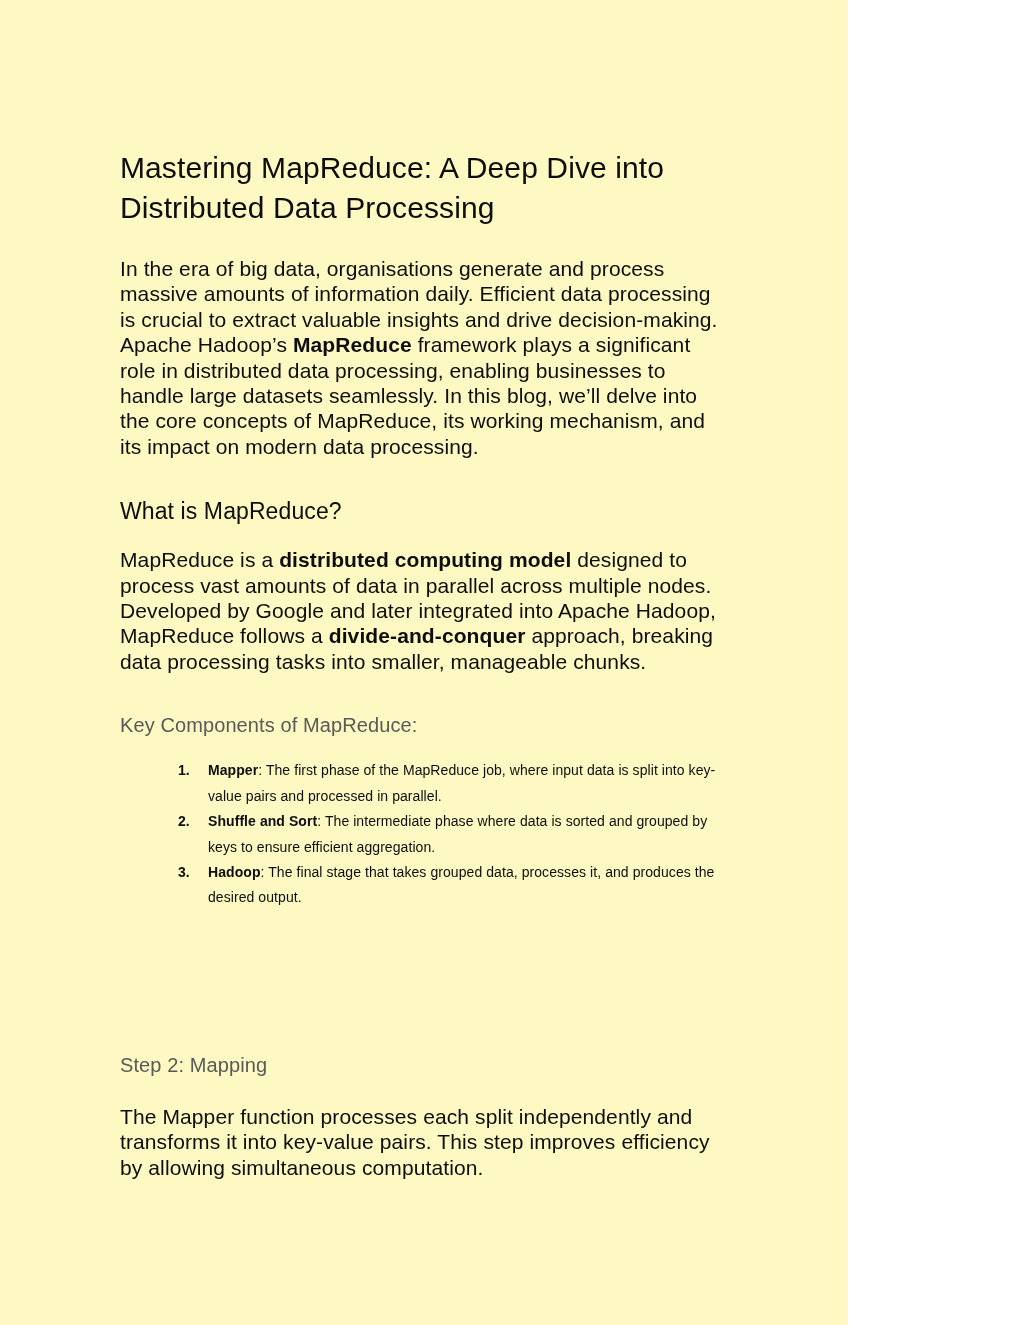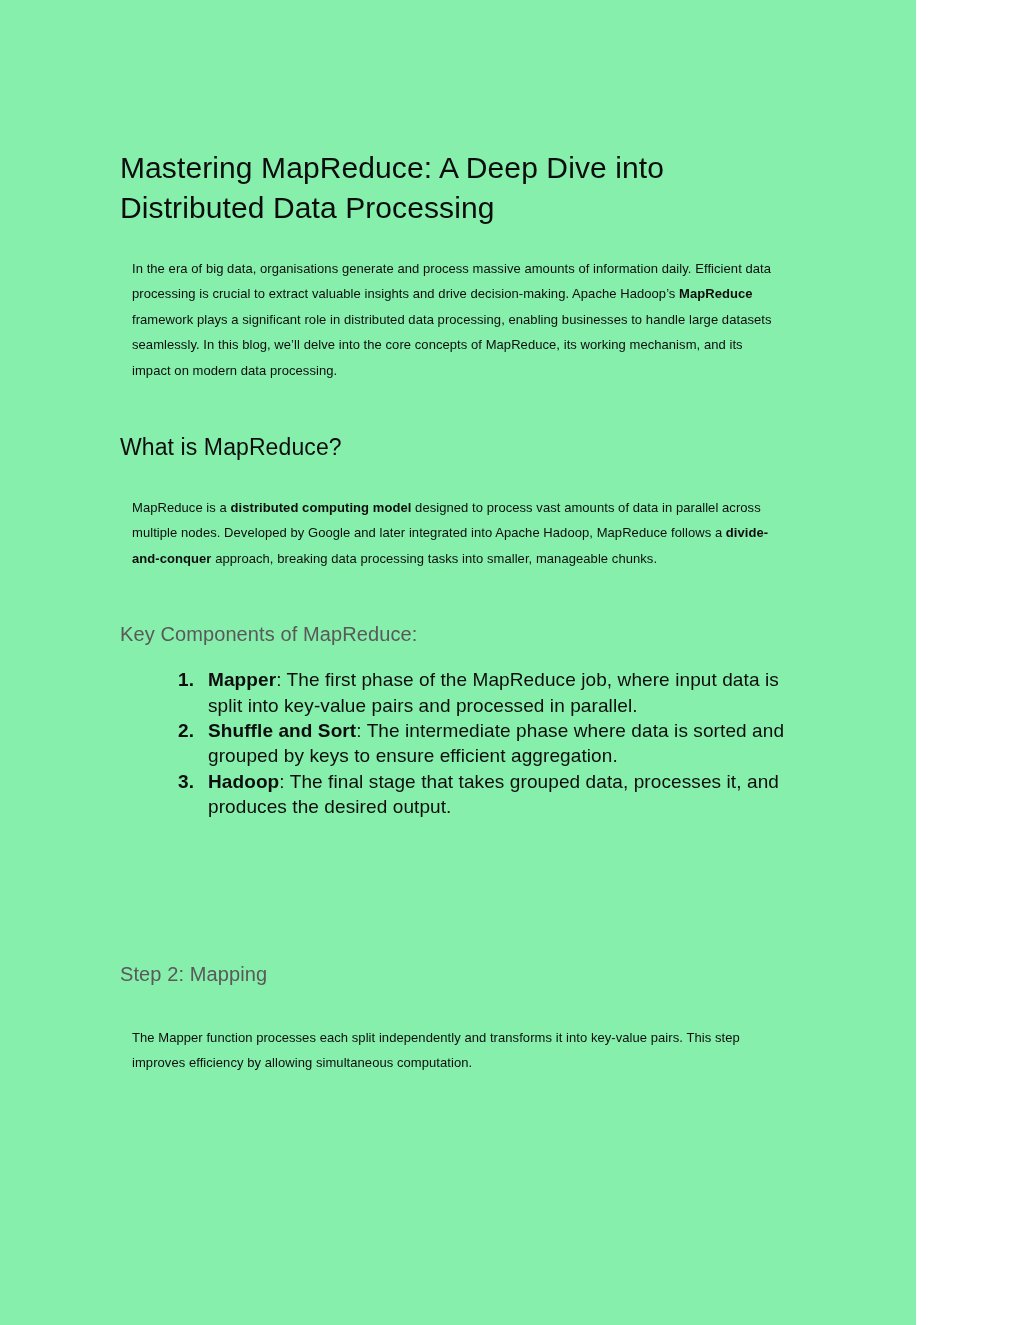--- a/index.html
+++ b/index.html
@@ -9,40 +9,40 @@
   }
   body {
     width: 1024px;
     height: 1325px;
     font-family: "Liberation Sans", sans-serif;
     color: #000000;
     -webkit-font-smoothing: antialiased;
   }
   .page {
     position: relative;
-    width: 916px;
+    width: 848px;
     height: 1325px;
-    background: #86efac;
+    background: #fef9c3;
     box-sizing: border-box;
     padding: 148px 129px 0 120px;
   }
   .doc-title {
     font-size: 30px;
     font-weight: 400;
     line-height: 40px;
     letter-spacing: 0.1px;
     color: #0d0d0d;
     margin: 0 0 28px 0;
     max-width: 790px;
   }
   .body-text {
-    font-size: 13px;
+    font-size: 21px;
     line-height: 25.4px;
     color: #0d0d0d;
-    margin: 12px;
+    margin: 0;
     max-width: 776px;
     letter-spacing: 0.005em;
   }
   .body-text b, .list-item b {
     font-weight: 700;
   }
   .h2 {
     font-size: 23px;
     font-weight: 400;
     line-height: 30px;
@@ -70,21 +70,21 @@
   ol.key-list {
     margin: 0;
     padding: 0 0 0 58px;
     list-style: none;
     counter-reset: keyitem;
     max-width: 830px;
   }
   ol.key-list > li {
     position: relative;
     counter-increment: keyitem;
-    font-size: 19px;
+    font-size: 14px;
     line-height: 25.4px;
     color: #0d0d0d;
     margin: 0;
     padding-left: 30px;
     letter-spacing: 0.005em;
   }
   ol.key-list > li::before {
     content: counter(keyitem) ".";
     position: absolute;
     left: 0;

